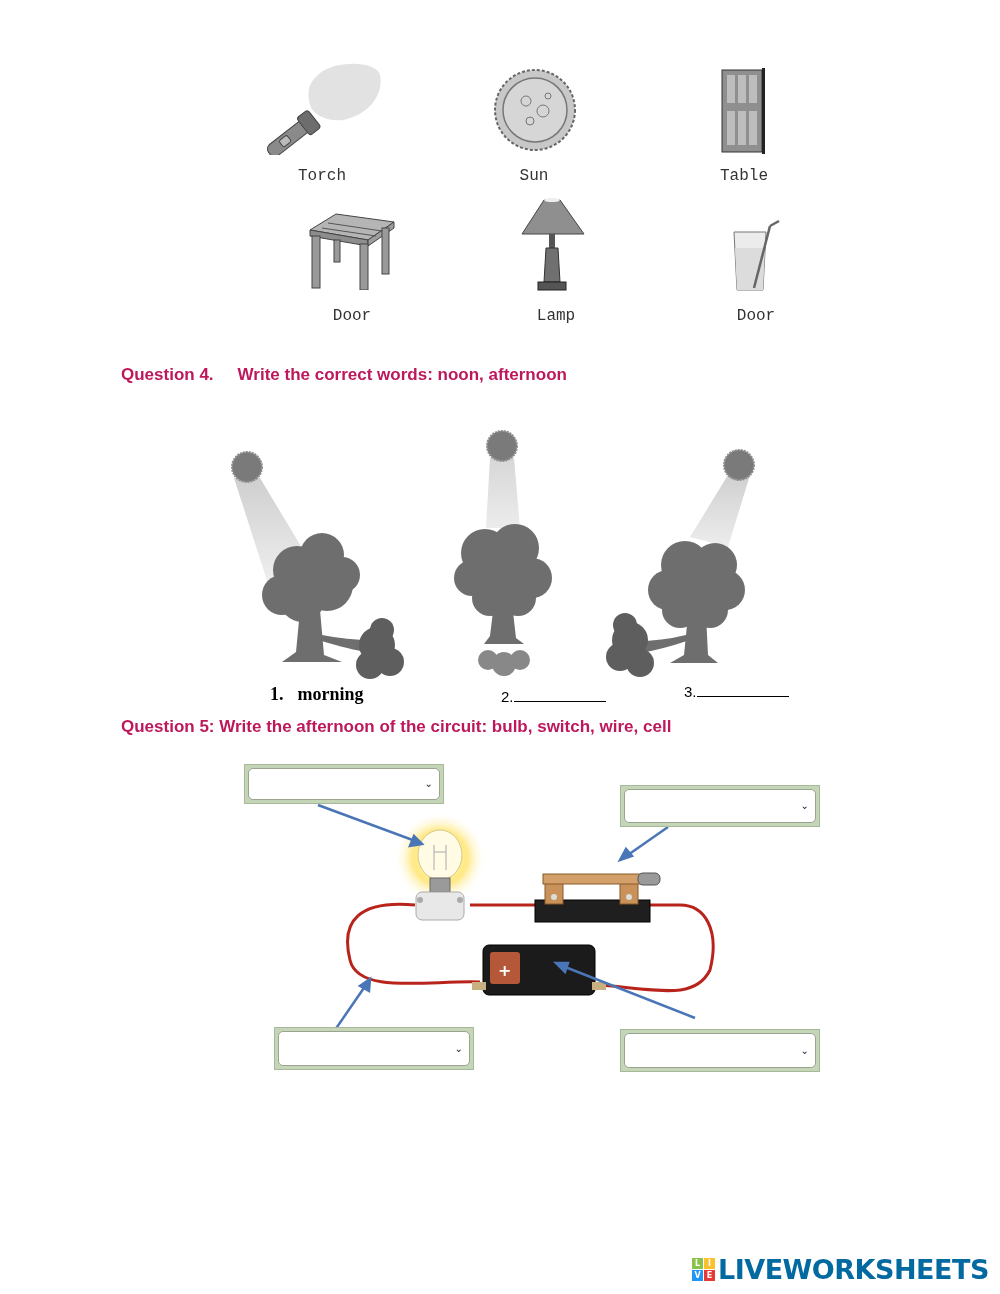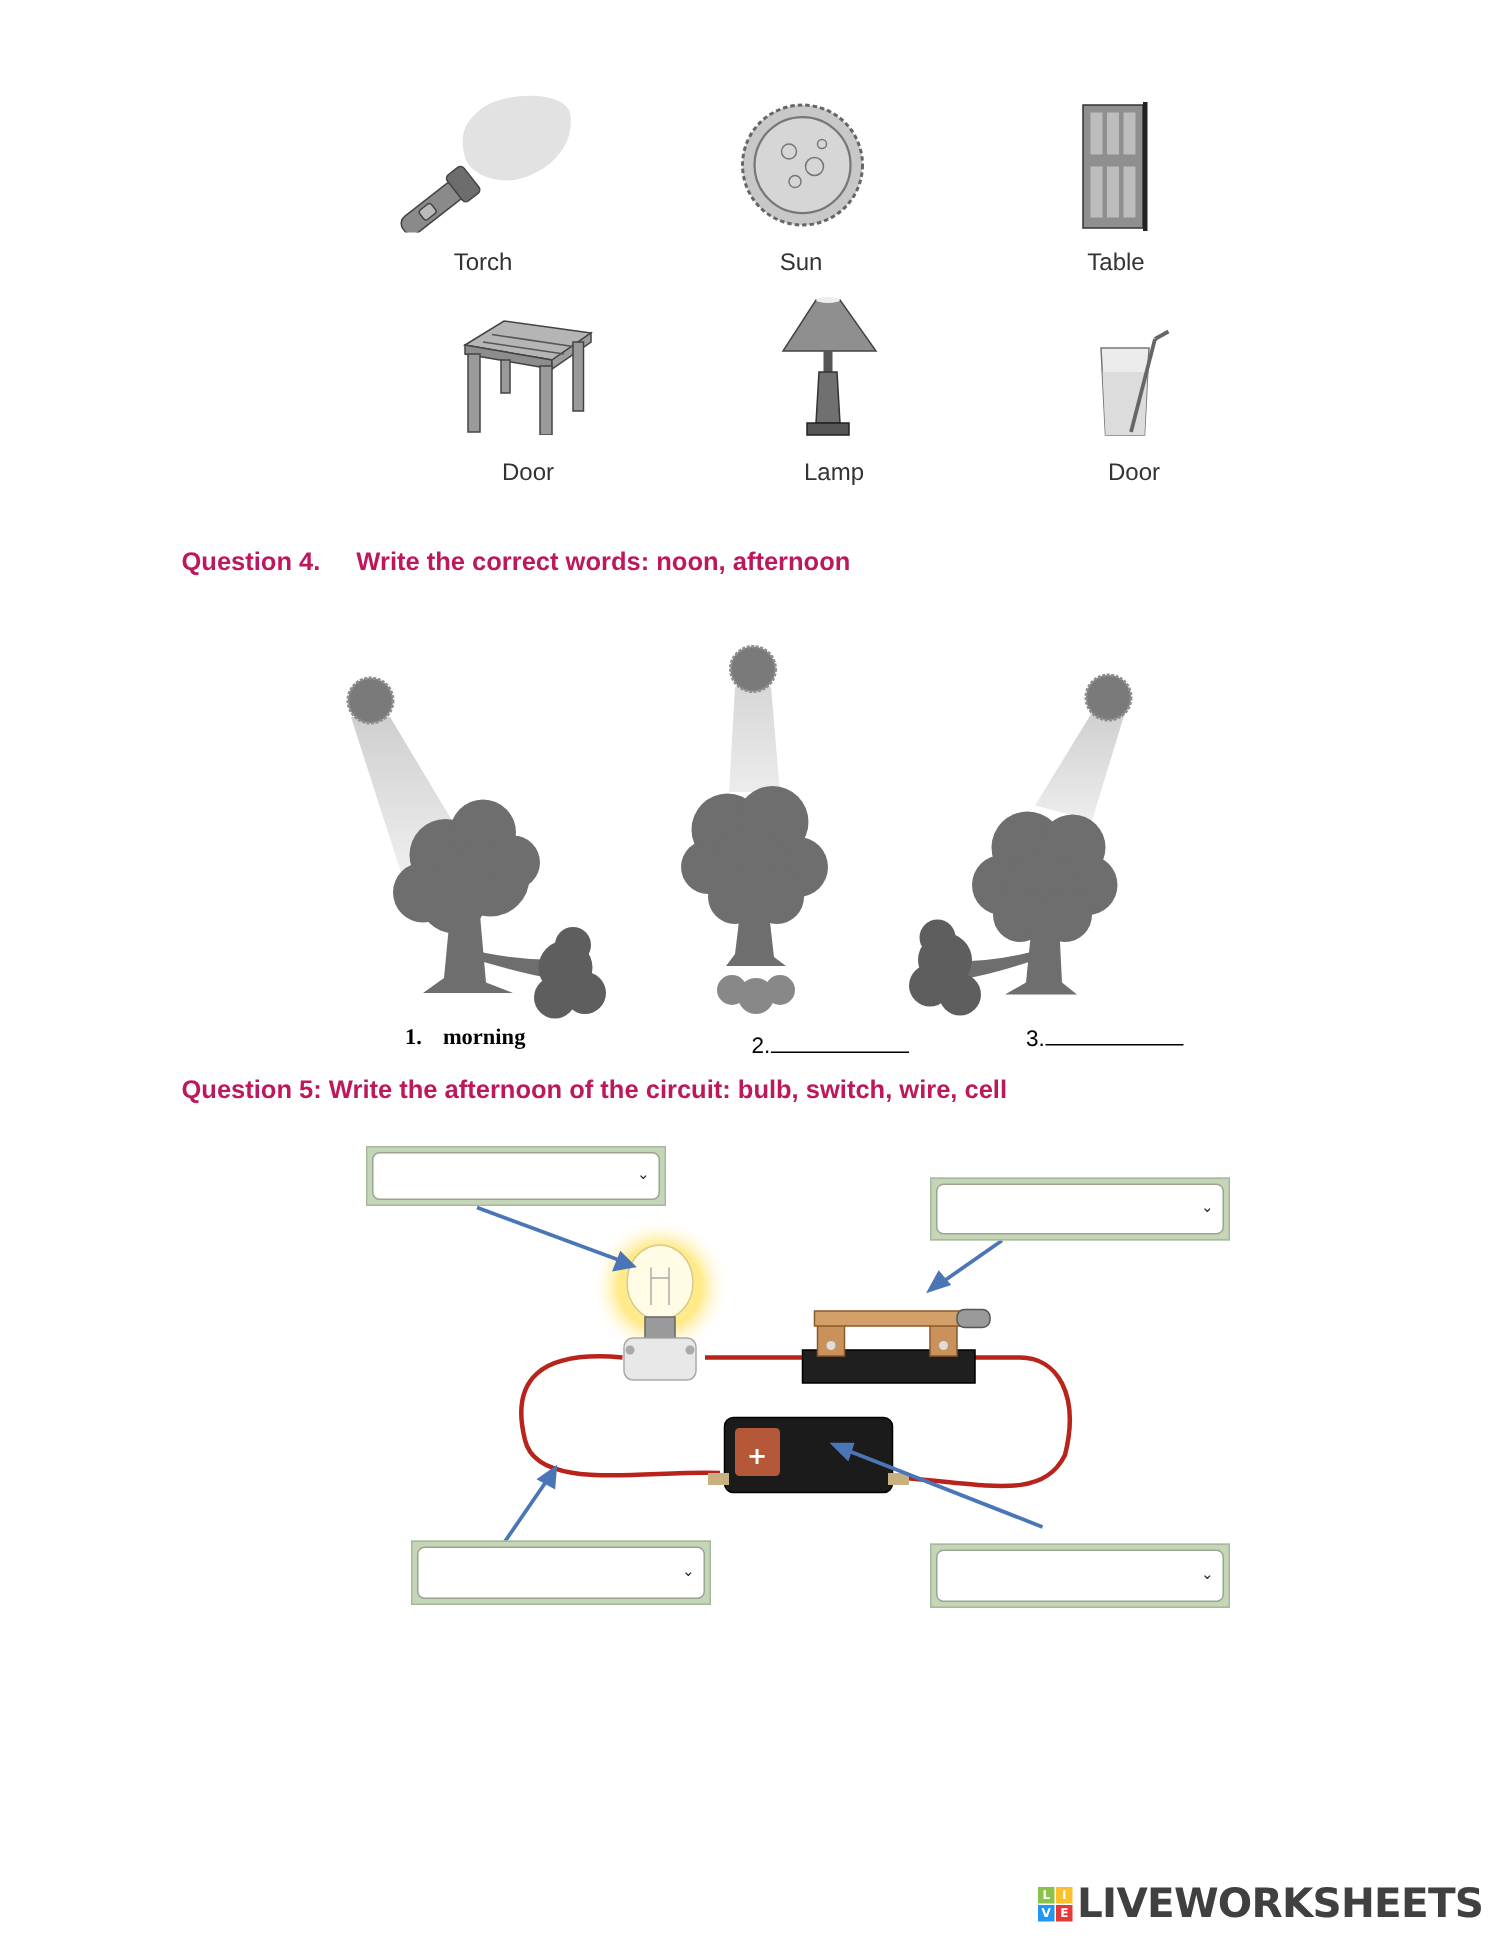--- a/index.html
+++ b/index.html
@@ -1,35 +1,35 @@
 <!DOCTYPE html>
 <html><head>
 <meta charset="utf-8">
 <style>
   html, body { margin: 0; padding: 0; background: #ffffff; }
   body { width: 1000px; height: 1294px; position: relative; overflow: hidden;
          font-family: "Liberation Sans", sans-serif; color: #000; }
   .abs { position: absolute; }
-  .obj-label { position: absolute; font-family: Liberation Sans, sans-serif; font-size: 16px;
+  .obj-label { position: absolute; font-family: Liberation Mono, monospace; font-size: 16px;
                color: #333; font-weight: 300; text-align: center; width: 120px; }
   .qtitle { position: absolute; font-family: "Liberation Sans", sans-serif;
             font-weight: bold; font-size: 17px; color: #be185d; white-space: pre; }
-  .tree-label-1 { position: absolute; font-family: "Liberation Serif", serif; font-weight: bold; font-size: 15px; }
+  .tree-label-1 { position: absolute; font-family: "Liberation Serif", serif; font-weight: bold; font-size: 18px; }
   .tree-label { position: absolute; font-family: "Liberation Sans", sans-serif; font-size: 15px; }
   .blank { display: inline-block; border-bottom: 1px solid #000; width: 92px; height: 14px; vertical-align: baseline; }
   .dropdown-wrap { position: absolute; background: #c5d6b8; border: 1px solid #a7b99a; padding: 3px; box-sizing: border-box; }
   .dropdown { width: 100%; height: 100%; background: #fff; border: 1px solid #9aa48f; border-radius: 5px;
               box-sizing: border-box; position: relative; cursor: pointer; }
   .dropdown .chev { position: absolute; right: 6px; top: 50%; transform: translateY(-55%);
                     font-size: 10px; color: #223; font-family: "DejaVu Sans", sans-serif; }
   .logo { position: absolute; left: 692px; top: 1254px; display: flex; align-items: center; }
   .logo-grid { display: grid; grid-template-columns: 11px 11px; grid-template-rows: 11px 11px; gap: 1px; margin-right: 3px; }
   .logo-grid span { display: flex; align-items: center; justify-content: center; font-size: 8px; color: #fff;
                     font-weight: bold; font-family: "DejaVu Sans", sans-serif; }
-  .logo-text { font-family: "DejaVu Sans", sans-serif; font-weight: bold; font-size: 27px; color: #404040; letter-spacing: -0.5px; }
+  .logo-text { font-family: "DejaVu Sans", sans-serif; font-weight: bold; font-size: 27px; color: #0369a1; letter-spacing: -0.5px; }
 </style>
 </head>
 <body>
 
 <div>
 
   <svg class="abs" style="left:258px;top:60px" width="125" height="95">
     <path d="M60 15 C75 0,118 0,122 15 C126 35,110 55,85 60 C70 62,55 55,52 45 C48 30,52 22,60 15 Z" fill="#e2e2e2"></path>
     <g transform="rotate(-38 35 75)">
       <rect x="5" y="68" width="48" height="14" rx="6" fill="#8a8a8a" stroke="#444"></rect>

